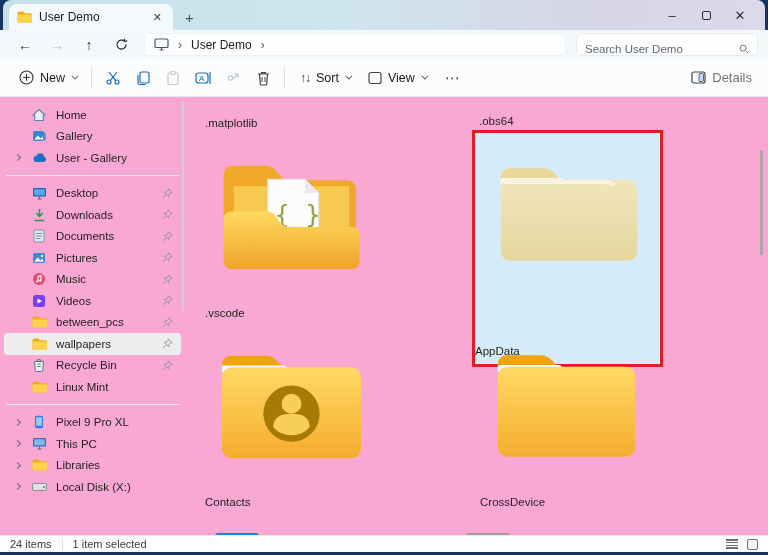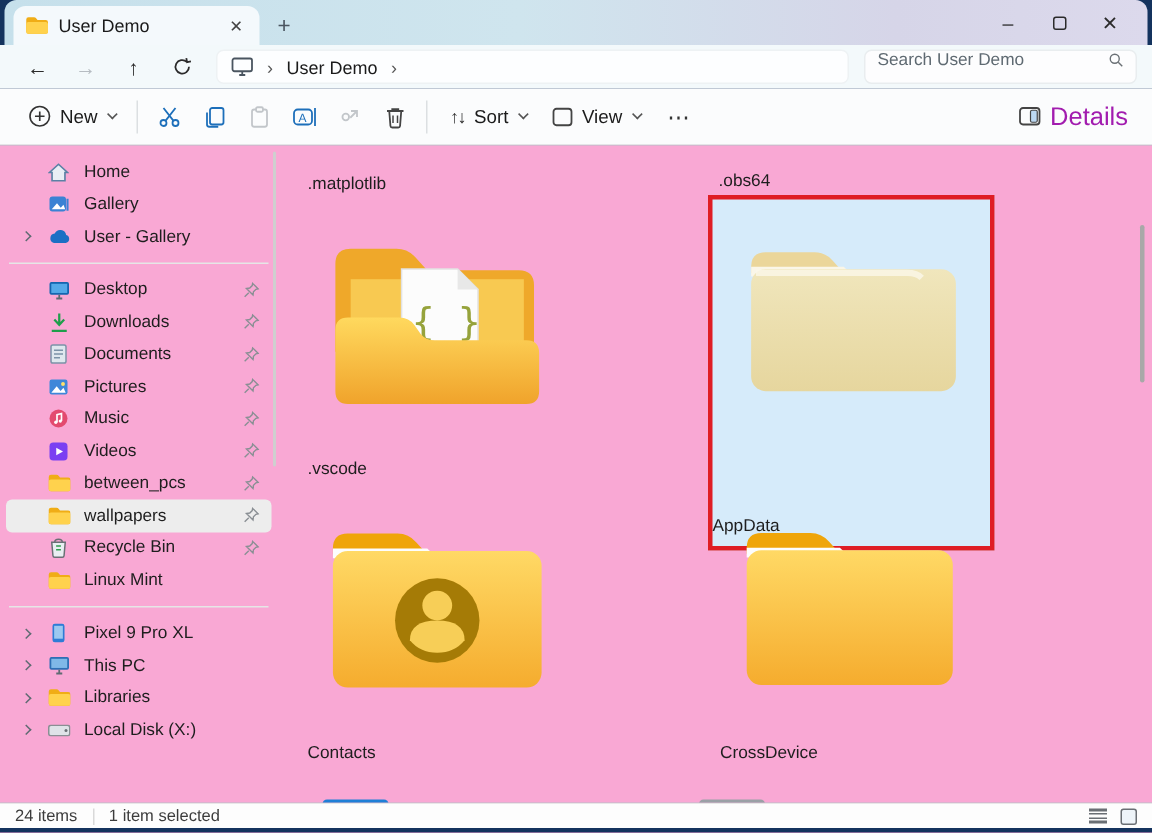--- a/index.html
+++ b/index.html
@@ -23,34 +23,34 @@
   
   .navbar { height:29px; background:#f3f9fb; display:flex; align-items:center; padding:0 10px; gap:2px; }
   .navbtn { width:30px; text-align:center; font-size:14px; color:#2b2b2b; }
   .navbtn.disabled { color:#b6bcc2; }
   .refresh-icon svg { display:block; margin:0 auto; }
   .breadcrumb { flex:1; height:23px; background:#fdfeff; border:1px solid #eef2f4; border-radius:5px;
     margin:0 8px 0 6px; display:flex; align-items:center; padding:0 9px; gap:9px; }
   .crumb-text { font-size:12px; color:#1b1b1b; }
   .crumb-chev { font-size:12px; color:#555; }
   .search { width:182px; height:23px; background:#fdfdfe; border:1px solid #e9edef; border-radius:5px;
-    display:flex; align-items:flex-start; padding:0 8px; }
+    display:flex; align-items:flex-end; padding:0 8px; }
   .search input { border:none; outline:none; background:transparent; flex:1; font-size:11.5px; color:#333;
     font-family:"Liberation Sans",sans-serif; }
   .search input::placeholder { color:#5f6a72; }
 
   
   .toolbar { height:38px; background:#fbfcfd; border-bottom:1px solid #e4e6e8; display:flex; align-items:center; padding:0 10px; }
   .tbtn { display:flex; align-items:center; gap:6px; padding:0 9px; height:30px; border-radius:4px; font-size:12.5px; color:#1b1b1b; }
   .ticon { width:30px; height:30px; display:flex; align-items:center; justify-content:center; }
   .tdiv { width:1px; height:22px; background:#dcdfe2; margin:0 6px; }
   .caret { width:5px; height:5px; border-right:1.3px solid #555; border-bottom:1.3px solid #555;
     transform:rotate(45deg) translateY(-2px); display:inline-block; }
   .more { font-size:15px; color:#333; letter-spacing:1px; padding:0 10px; }
-  .details-btn { margin-left:auto; display:flex; align-items:center; gap:6px; font-size:17px; color:#a21caf; padding:0 6px; }
+  .details-btn { margin-left:auto; display:flex; align-items:center; gap:6px; font-size:13px; color:#737373; padding:0 6px; }
   .sort-glyph { font-size:12px; color:#333; letter-spacing:-1px; }
 
   
   .main { flex:1; display:flex; background:#f9a8d4; position:relative; min-height:0; }
 
   
   .sidebar { width:185px; padding-top:7px; position:relative; }
   .srow { height:21.5px; display:flex; align-items:center; padding:0 8px 0 10px; position:relative; margin:0 4px; border-radius:4px; }
   .srow.selected { background:#ededed; }
   .schev { width:5px; height:5px; border-right:1.2px solid #5f6a72; border-bottom:1.2px solid #5f6a72;

